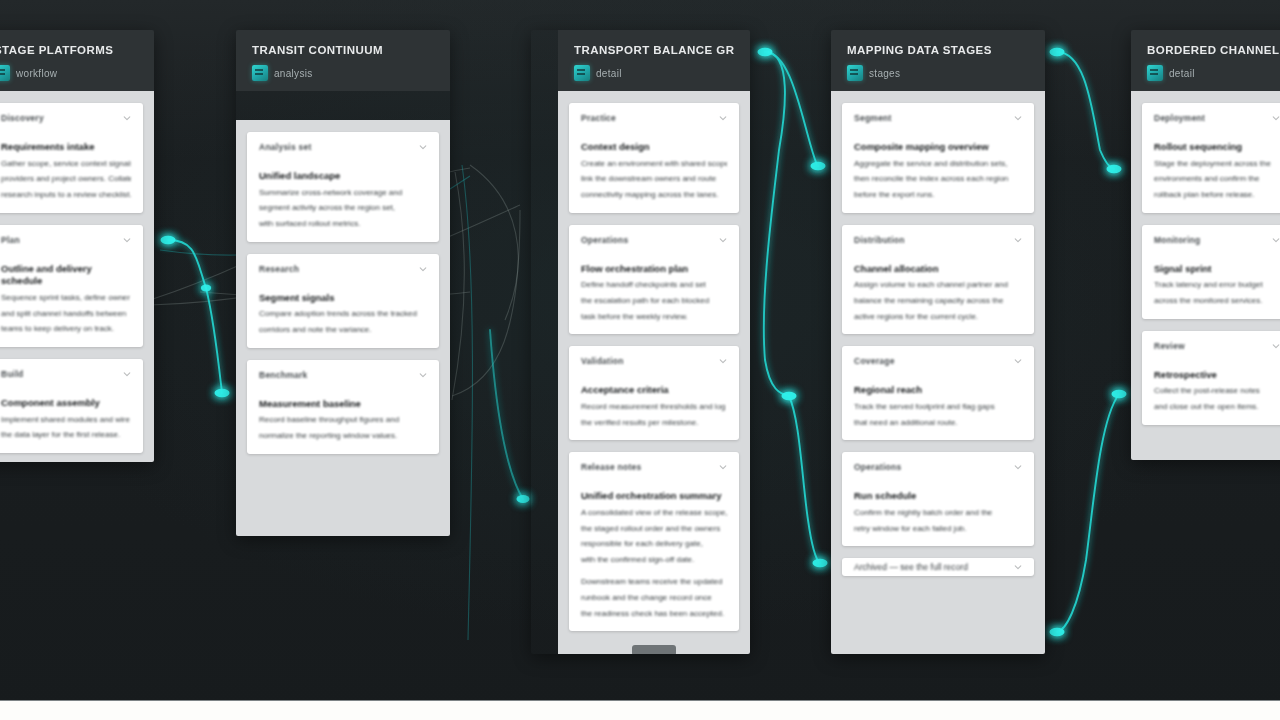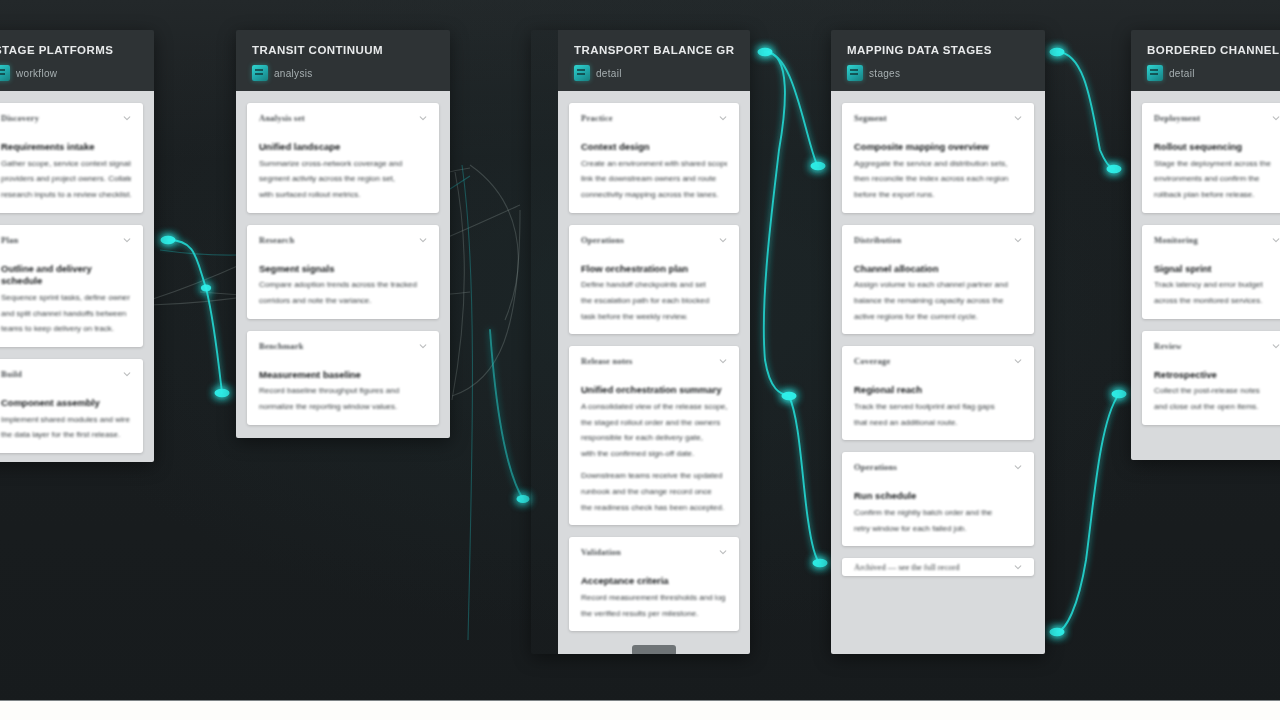--- a/index.html
+++ b/index.html
@@ -96,21 +96,20 @@
     box-shadow: 0 1px 3px rgba(0,0,0,0.16);
     position: relative;
     flex: 0 0 auto;
   }
   .card.collapsed { padding: 4px 12px; }
   .card-top {
     display: flex;
     align-items: flex-start;
     justify-content: space-between;
     gap: 8px;
-    font-family: Liberation Serif, serif;
   }
   .card-eyebrow {
     font-size: 8.5px;
     color: #4a4f52;
     font-weight: bold;
     letter-spacing: 0.25px;
     white-space: nowrap;
     overflow: hidden;
     filter: blur(0.85px);
   }
@@ -282,21 +281,21 @@
                   <path d="M1.5 3.5 L5 7 L8.5 3.5" fill="none" stroke="#3a4043" stroke-width="1.3" stroke-linecap="round" stroke-linejoin="round"></path>
                 </svg>
               </span>
             </div>
             <div class="card-title">Component assembly</div>
             <div class="card-line">Implement shared modules and wire up</div>
             <div class="card-line">the data layer for the first release.</div>
           </div>
         </div>
       </div>
-      <div class="column" style="left: 236px; width: 214px; height: 408px;">
+      <div class="column" style="left: 236px; width: 214px; height: 506px; gap: 29px;">
         <div class="col-header">
           <div class="col-title">TRANSIT CONTINUUM</div>
           <div class="col-meta">
             <span class="col-icon"></span>
             <span class="col-meta-label">analysis</span>
           </div>
         </div>
         <div class="col-body">
           <div class="card">
             <div class="card-top">
@@ -369,53 +368,53 @@
               <span class="chev">
                 <svg viewBox="0 0 10 10" width="8" height="8">
                   <path d="M1.5 3.5 L5 7 L8.5 3.5" fill="none" stroke="#3a4043" stroke-width="1.3" stroke-linecap="round" stroke-linejoin="round"></path>
                 </svg>
               </span>
             </div>
             <div class="card-title">Flow orchestration plan</div>
             <div class="card-line">Define handoff checkpoints and set</div>
             <div class="card-line">the escalation path for each blocked</div>
             <div class="card-line">task before the weekly review.</div>
+          </div>
+          <div class="card">
+            <div class="card-top">
+              <div class="card-eyebrow">Validation</div>
+              <span class="chev">
+                <svg viewBox="0 0 10 10" width="8" height="8">
+                  <path d="M1.5 3.5 L5 7 L8.5 3.5" fill="none" stroke="#3a4043" stroke-width="1.3" stroke-linecap="round" stroke-linejoin="round"></path>
+                </svg>
+              </span>
+            </div>
+            <div class="card-title">Acceptance criteria</div>
+            <div class="card-line">Record measurement thresholds and log</div>
+            <div class="card-line">the verified results per milestone.</div>
           </div>
           <div class="card">
             <div class="card-top">
               <div class="card-eyebrow">Release notes</div>
               <span class="chev">
                 <svg viewBox="0 0 10 10" width="8" height="8">
                   <path d="M1.5 3.5 L5 7 L8.5 3.5" fill="none" stroke="#3a4043" stroke-width="1.3" stroke-linecap="round" stroke-linejoin="round"></path>
                 </svg>
               </span>
             </div>
             <div class="card-title">Unified orchestration summary</div>
             <div class="card-line">A consolidated view of the release scope,</div>
             <div class="card-line">the staged rollout order and the owners</div>
             <div class="card-line">responsible for each delivery gate,</div>
             <div class="card-line">with the confirmed sign-off date.</div>
             <div class="card-para-gap"></div>
             <div class="card-line">Downstream teams receive the updated</div>
             <div class="card-line">runbook and the change record once</div>
             <div class="card-line">the readiness check has been accepted.</div>
           </div>
-          <div class="card">
-            <div class="card-top">
-              <div class="card-eyebrow">Validation</div>
-              <span class="chev">
-                <svg viewBox="0 0 10 10" width="8" height="8">
-                  <path d="M1.5 3.5 L5 7 L8.5 3.5" fill="none" stroke="#3a4043" stroke-width="1.3" stroke-linecap="round" stroke-linejoin="round"></path>
-                </svg>
-              </span>
-            </div>
-            <div class="card-title">Acceptance criteria</div>
-            <div class="card-line">Record measurement thresholds and log</div>
-            <div class="card-line">the verified results per milestone.</div>
-          </div>
           <div class="col-footer">
             <div class="pill"></div>
           </div>
         </div>
       </div>
       <div class="column" style="left: 831px; width: 214px; height: 624px;">
         <div class="col-header">
           <div class="col-title">MAPPING DATA STAGES</div>
           <div class="col-meta">
             <span class="col-icon"></span>

